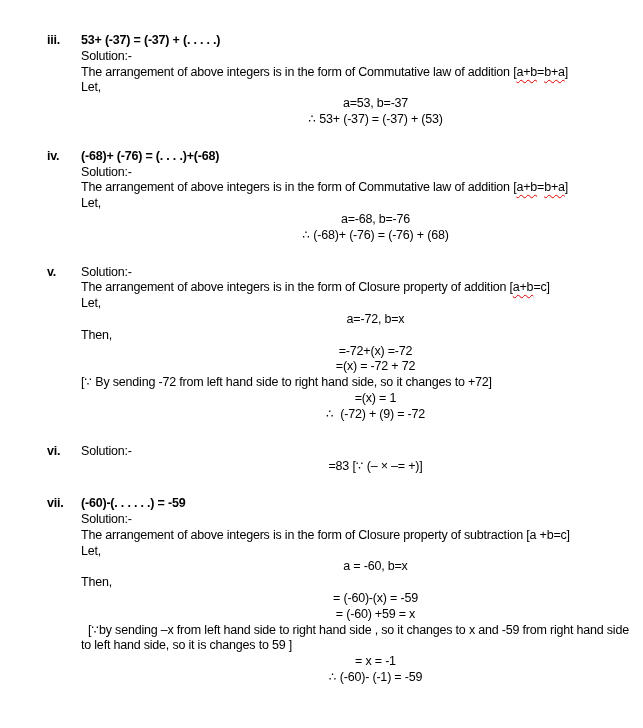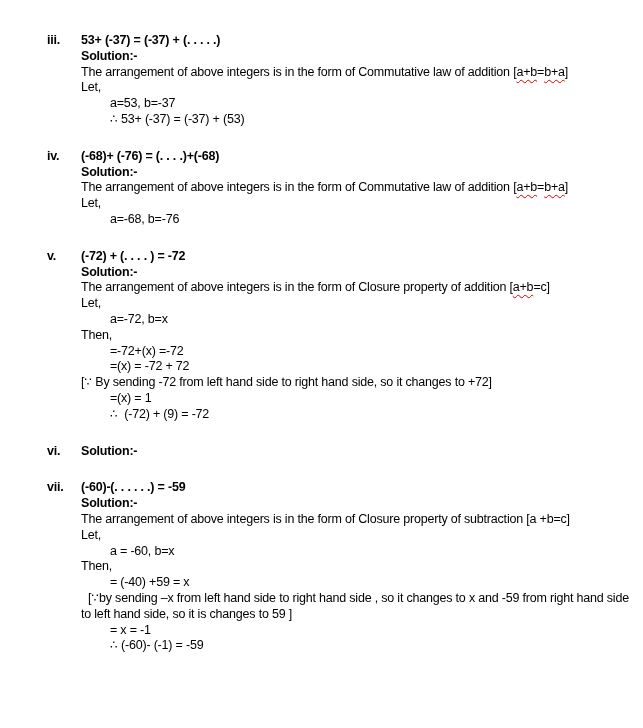--- a/index.html
+++ b/index.html
@@ -29,22 +29,22 @@
     font-weight: bold;
     line-height: 15.8px;
     white-space: pre;
   }
   .body { min-width: 0; }
   .line {
     line-height: 15.8px;
     white-space: pre;
   }
   .line.q { font-weight: bold; }
-  .line.heading { font-weight: bold; }
-  .line.indent { padding-left: 29px; }
+  .line.heading { font-weight: normal; }
+  .line.indent { padding-left: 29px; text-align: center; }
   .line.note {
     white-space: normal;
     text-indent: 7px;
     width: 557px;
   }
   .squiggle {
     text-decoration: underline;
     text-decoration-style: wavy;
     text-decoration-color: #e00000;
     text-decoration-thickness: 1px;
@@ -68,52 +68,54 @@
       </div>
     </div>
     <div class="section">
       <div class="numeral">iv.</div>
       <div class="body">
         <div class="line q">(-68)+ (-76) = (. . . .)+(-68)</div>
         <div class="line heading">Solution:-</div>
         <div class="line plain"><span>The arrangement of above integers is in the form of Commutative law of addition [</span><span class="squiggle" style="text-decoration-color: rgb(224, 0, 0);">a+b</span><span>=</span><span class="squiggle" style="text-decoration-color: rgb(224, 0, 0);">b+a</span><span>]</span></div>
         <div class="line plain">Let,</div>
         <div class="line indent">a=-68, b=-76</div>
+        <div class="line indent">∴ (-68)+ (-76) = (-76) + (68)</div>
       </div>
     </div>
     <div class="section">
       <div class="numeral">v.</div>
       <div class="body">
-        <div class="line q">(-72) + (. . . . ) = -72</div>
         <div class="line heading">Solution:-</div>
         <div class="line plain"><span>The arrangement of above integers is in the form of Closure property of addition [</span><span class="squiggle" style="text-decoration-color: rgb(224, 0, 0);">a+b</span><span>=c]</span></div>
         <div class="line plain">Let,</div>
         <div class="line indent">a=-72, b=x</div>
         <div class="line plain">Then,</div>
         <div class="line indent">=-72+(x) =-72</div>
         <div class="line indent">=(x) = -72 + 72</div>
         <div class="line plain">[∵ By sending -72 from left hand side to right hand side, so it changes to +72]</div>
         <div class="line indent">=(x) = 1</div>
         <div class="line indent">∴  (-72) + (9) = -72</div>
       </div>
     </div>
     <div class="section">
       <div class="numeral">vi.</div>
       <div class="body">
         <div class="line heading">Solution:-</div>
+        <div class="line indent">=83 [∵ (– × –= +)]</div>
       </div>
     </div>
     <div class="section">
       <div class="numeral">vii.</div>
       <div class="body">
         <div class="line q">(-60)-(. . . . . .) = -59</div>
         <div class="line heading">Solution:-</div>
         <div class="line plain">The arrangement of above integers is in the form of Closure property of subtraction [a +b=c]</div>
         <div class="line plain">Let,</div>
         <div class="line indent">a = -60, b=x</div>
         <div class="line plain">Then,</div>
-        <div class="line indent">= (-40) +59 = x</div>
+        <div class="line indent">= (-60)-(x) = -59</div>
+        <div class="line indent">= (-60) +59 = x</div>
         <div class="line note">[∵by sending –x from left hand side to right hand side , so it changes to x and -59 from right hand side to left hand side, so it is changes to 59 ]</div>
         <div class="line indent">= x = -1</div>
         <div class="line indent">∴ (-60)- (-1) = -59</div>
       </div>
     </div>
   </div>
 
 </body></html>

